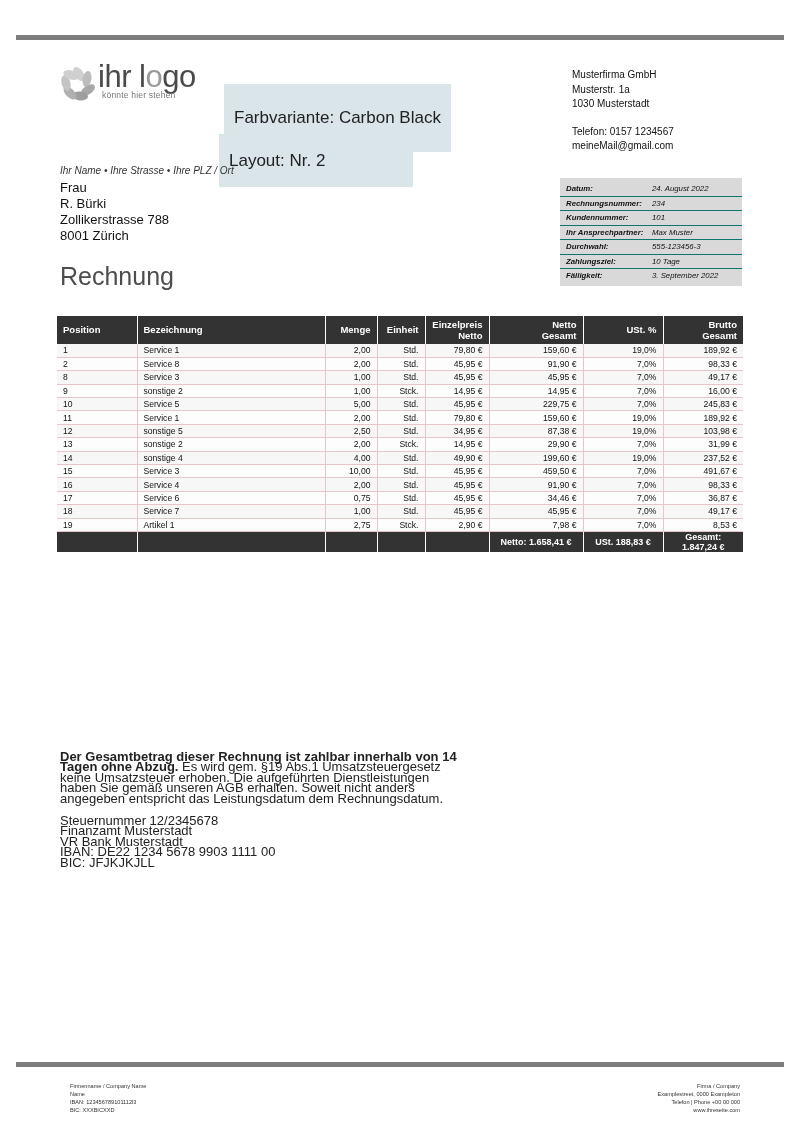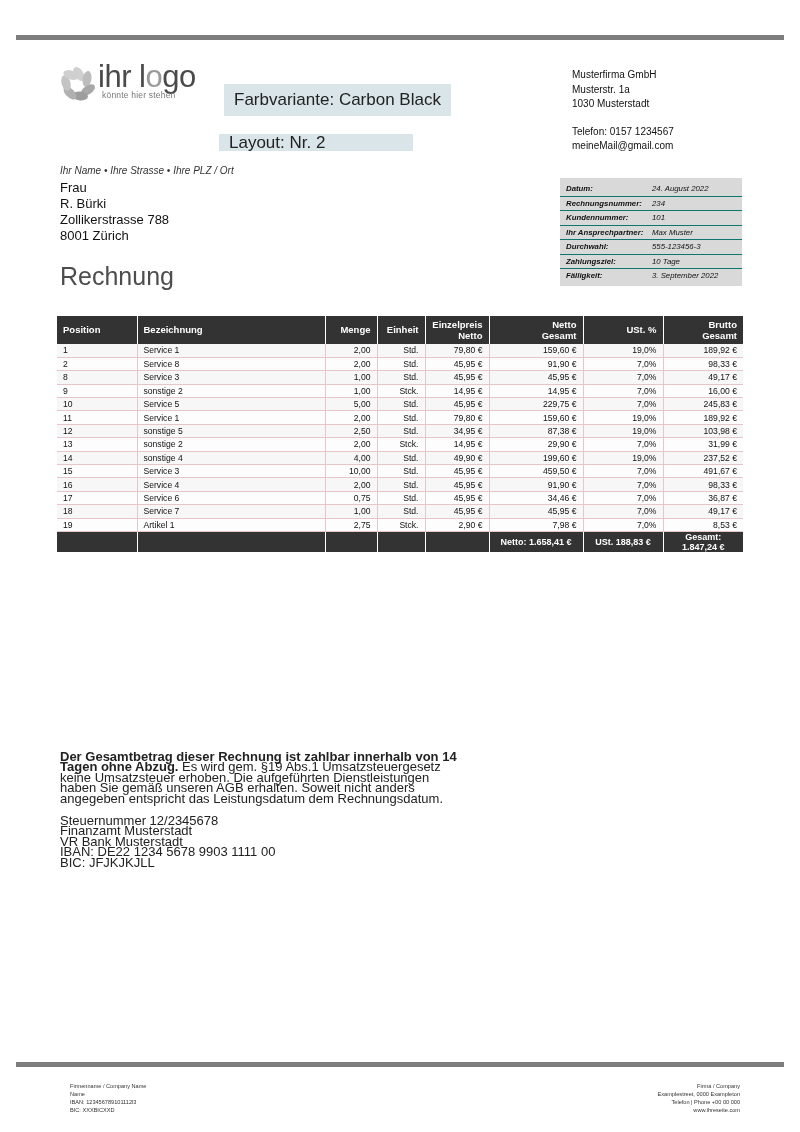--- a/index.html
+++ b/index.html
@@ -68,21 +68,21 @@
     letter-spacing: 0.2px;
     white-space: nowrap;
   }
 
   
   .badge {
     position: absolute;
     background: #dae5ea;
     display: flex;
     align-items: center;
-    padding: 0 10px;
+    padding: 18px 10px;
     font-size: 17px;
     color: #222;
     white-space: nowrap;
   }
   .badge-variant { left: 224px; top: 84px; height: 32px; }
   .badge-layout  { left: 219px; top: 134px; height: 17px; min-width: 174px; }
 
   
   .sender-line {
     position: absolute;

